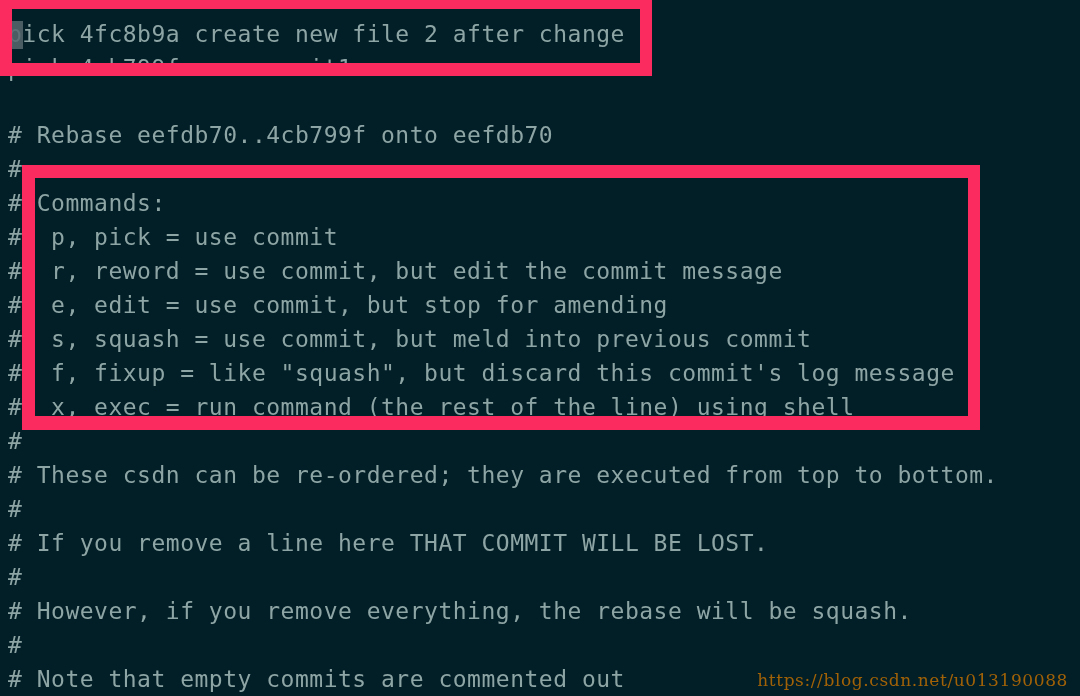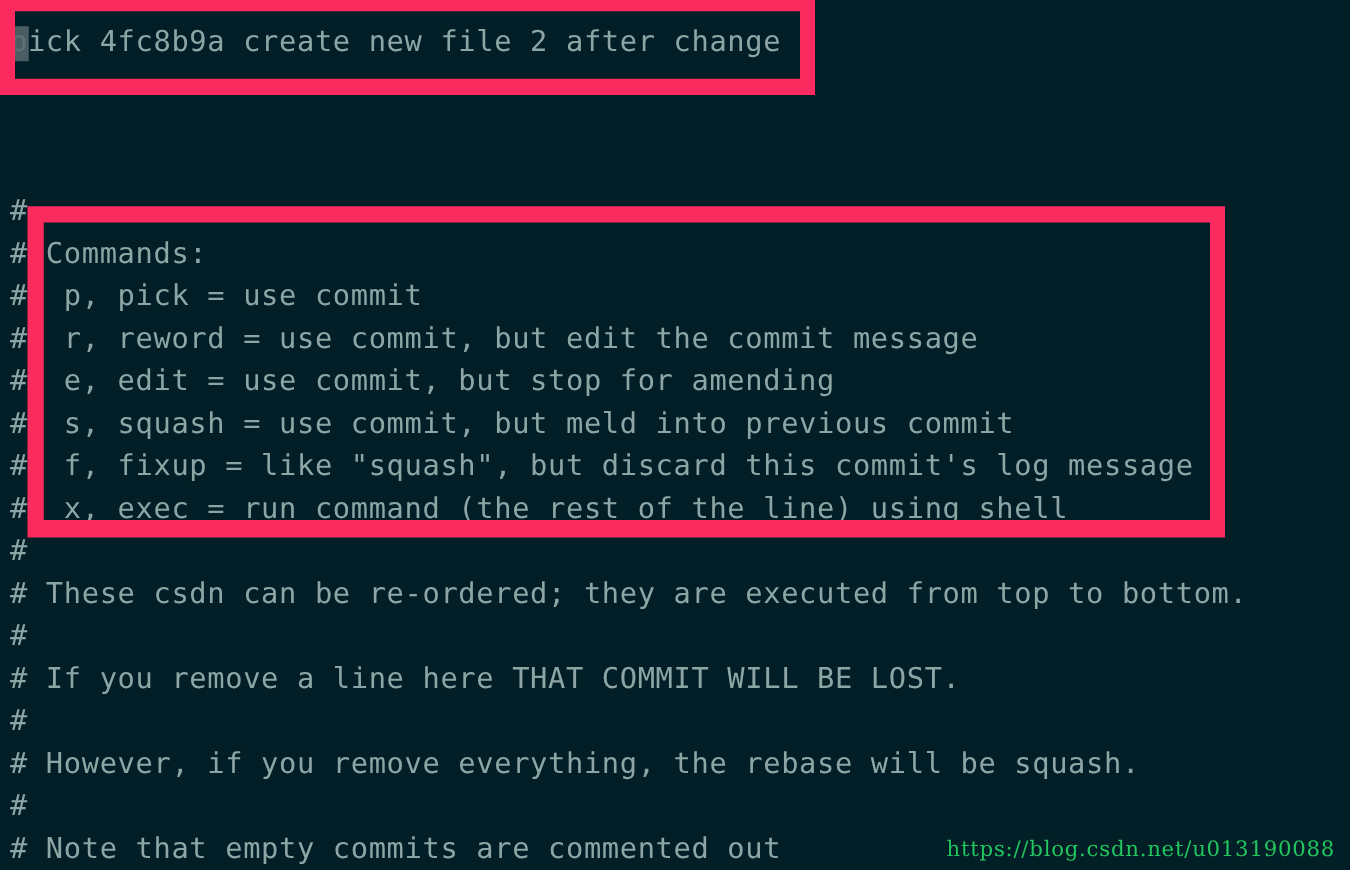--- a/index.html
+++ b/index.html
@@ -73,34 +73,36 @@
     border-width: 13px 12px 14px 13px;
   }
 
   
   #watermark {
     position: absolute;
     right: 12px;
     bottom: 6px;
     font-family: "DejaVu Serif", "Liberation Serif", serif;
     font-size: 17px;
-    color: #22c55e;
+    color: #a16207;
     letter-spacing: 0.6px;
     white-space: pre;
   }
 </style>
 </head>
 <body>
 
 <div id="screen">
 
   <div id="editor">
 
     <div class="line" style="top:0px">pick 4fc8b9a create new file 2 after change</div>
+    <div class="line" style="top:34px">pick 4cb799f new commit1</div>
     <div class="line" style="top:68px"></div>
+    <div class="line" style="top:101px"># Rebase eefdb70..4cb799f onto eefdb70</div>
     <div class="line" style="top:135px">#</div>
     <div class="line" style="top:169px"># Commands:</div>
     <div class="line" style="top:203px">#  p, pick = use commit</div>
     <div class="line" style="top:237px">#  r, reword = use commit, but edit the commit message</div>
     <div class="line" style="top:271px">#  e, edit = use commit, but stop for amending</div>
     <div class="line" style="top:305px">#  s, squash = use commit, but meld into previous commit</div>
     <div class="line" style="top:373px">#  x, exec = run command (the rest of the line) using shell</div>
     <div class="line" style="top:339px">#  f, fixup = like "squash", but discard this commit's log message</div>
     <div class="line" style="top:407px">#</div>
     <div class="line" style="top:441px"># These csdn can be re-ordered; they are executed from top to bottom.</div>

